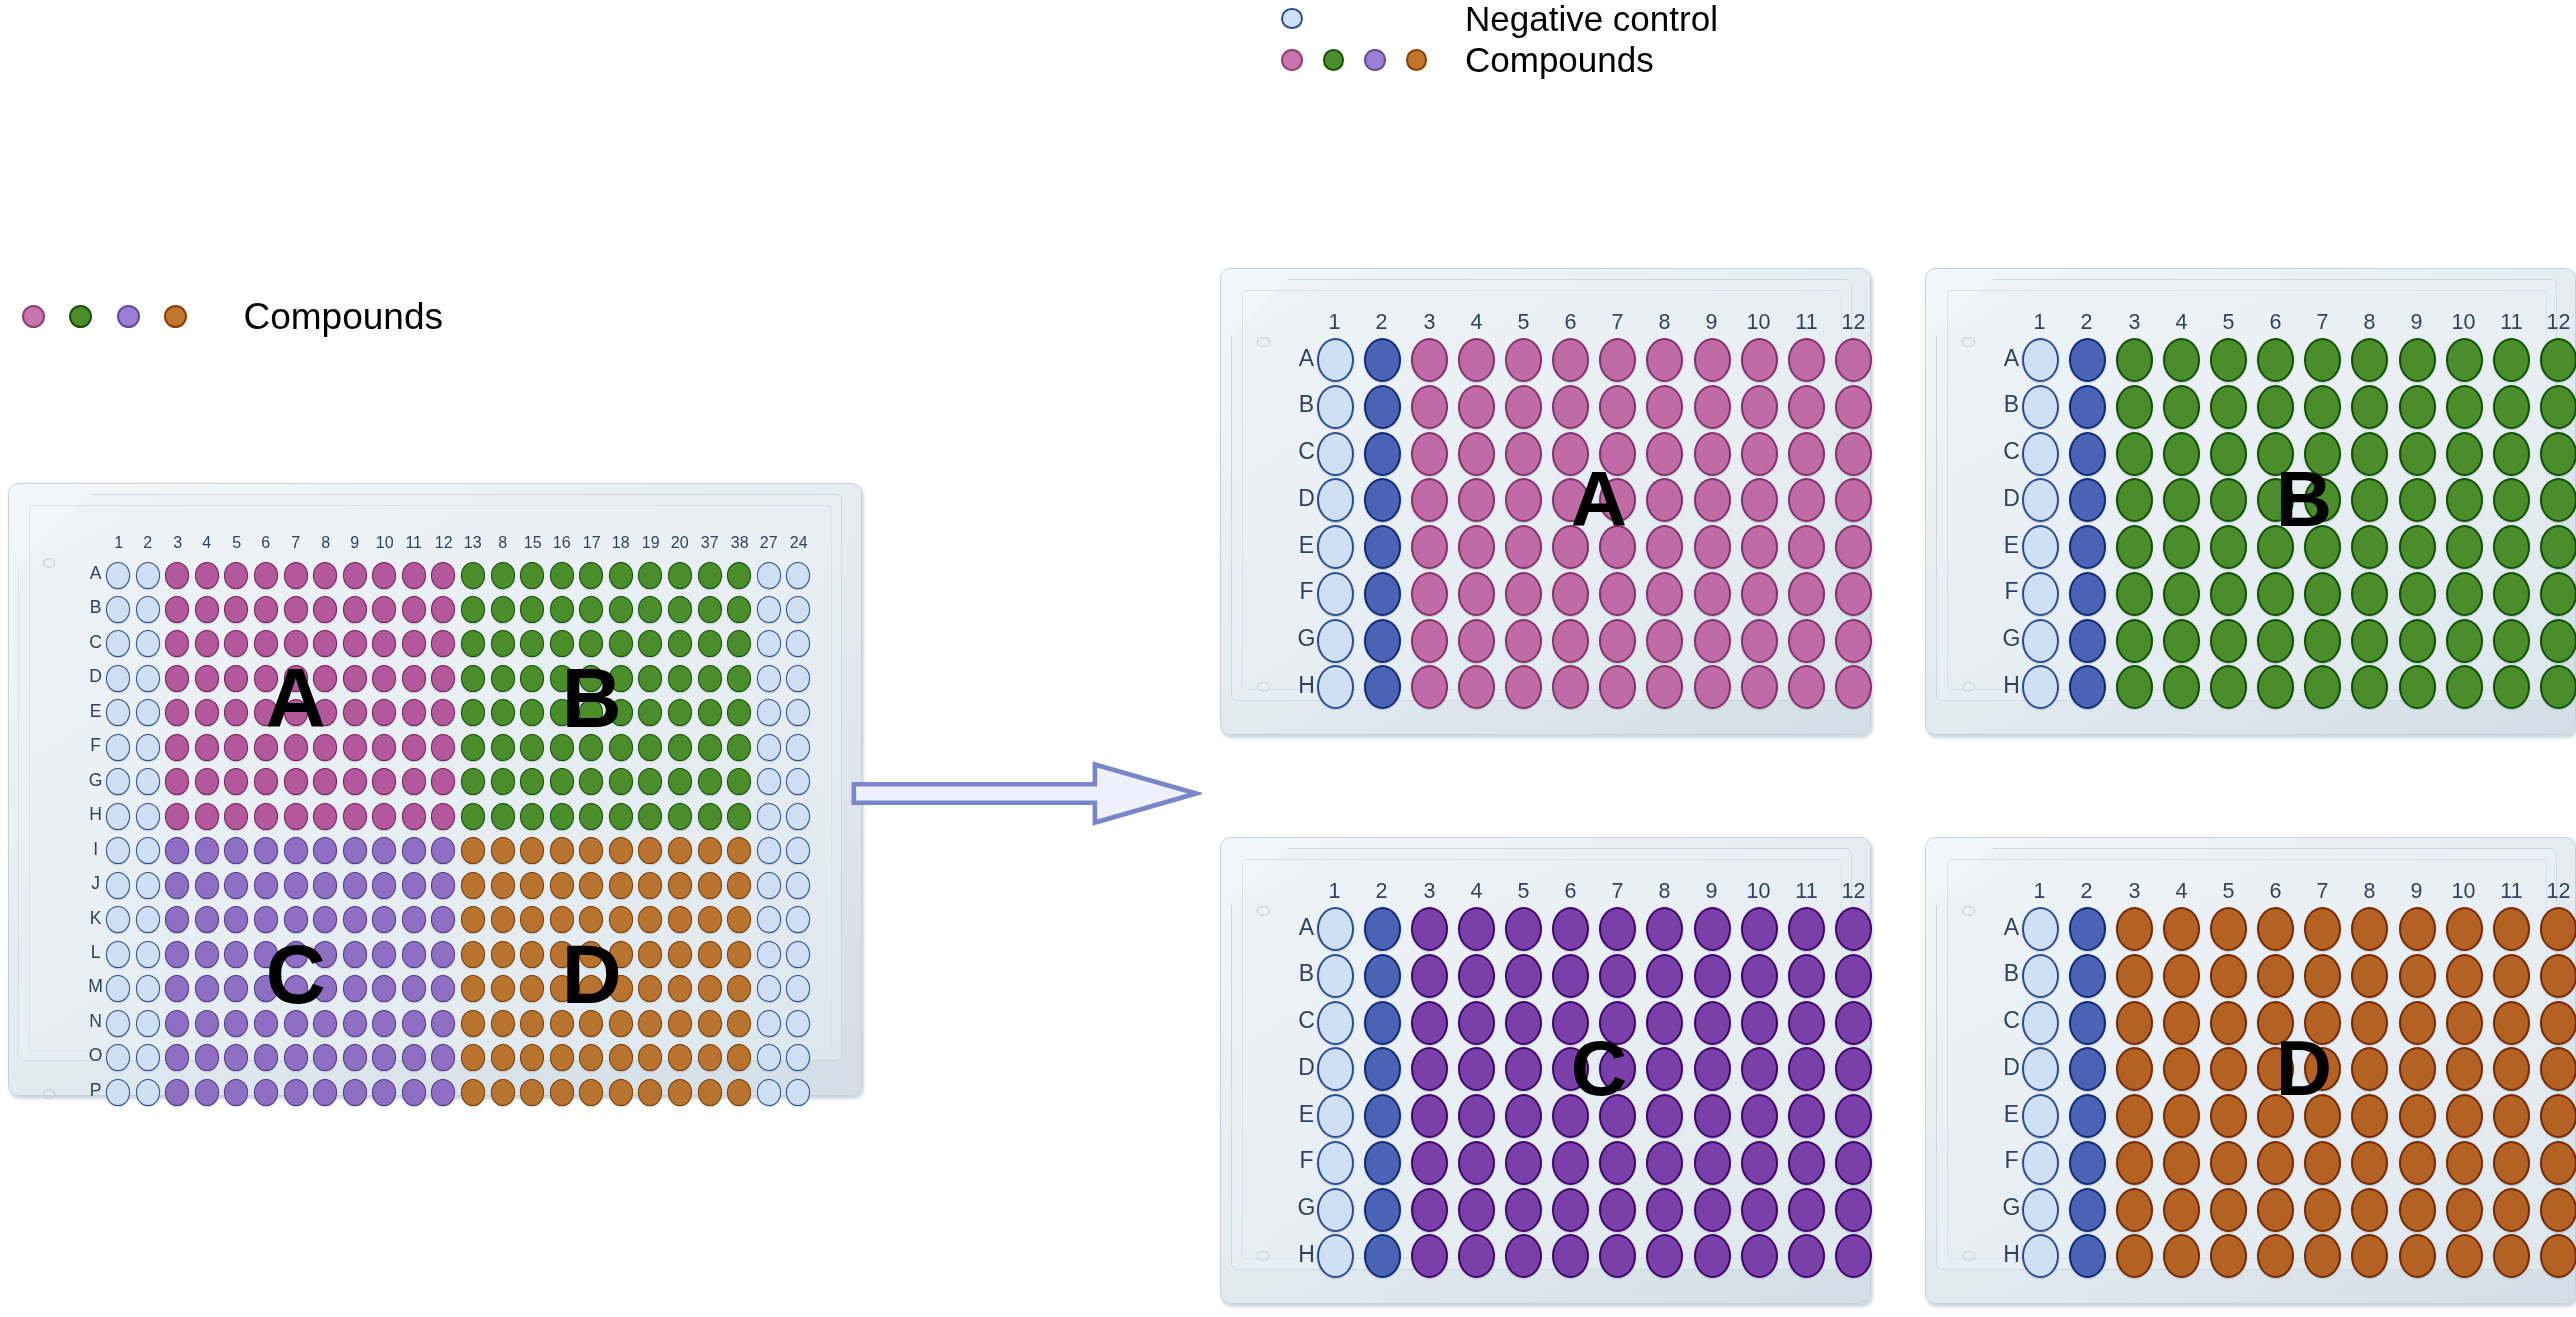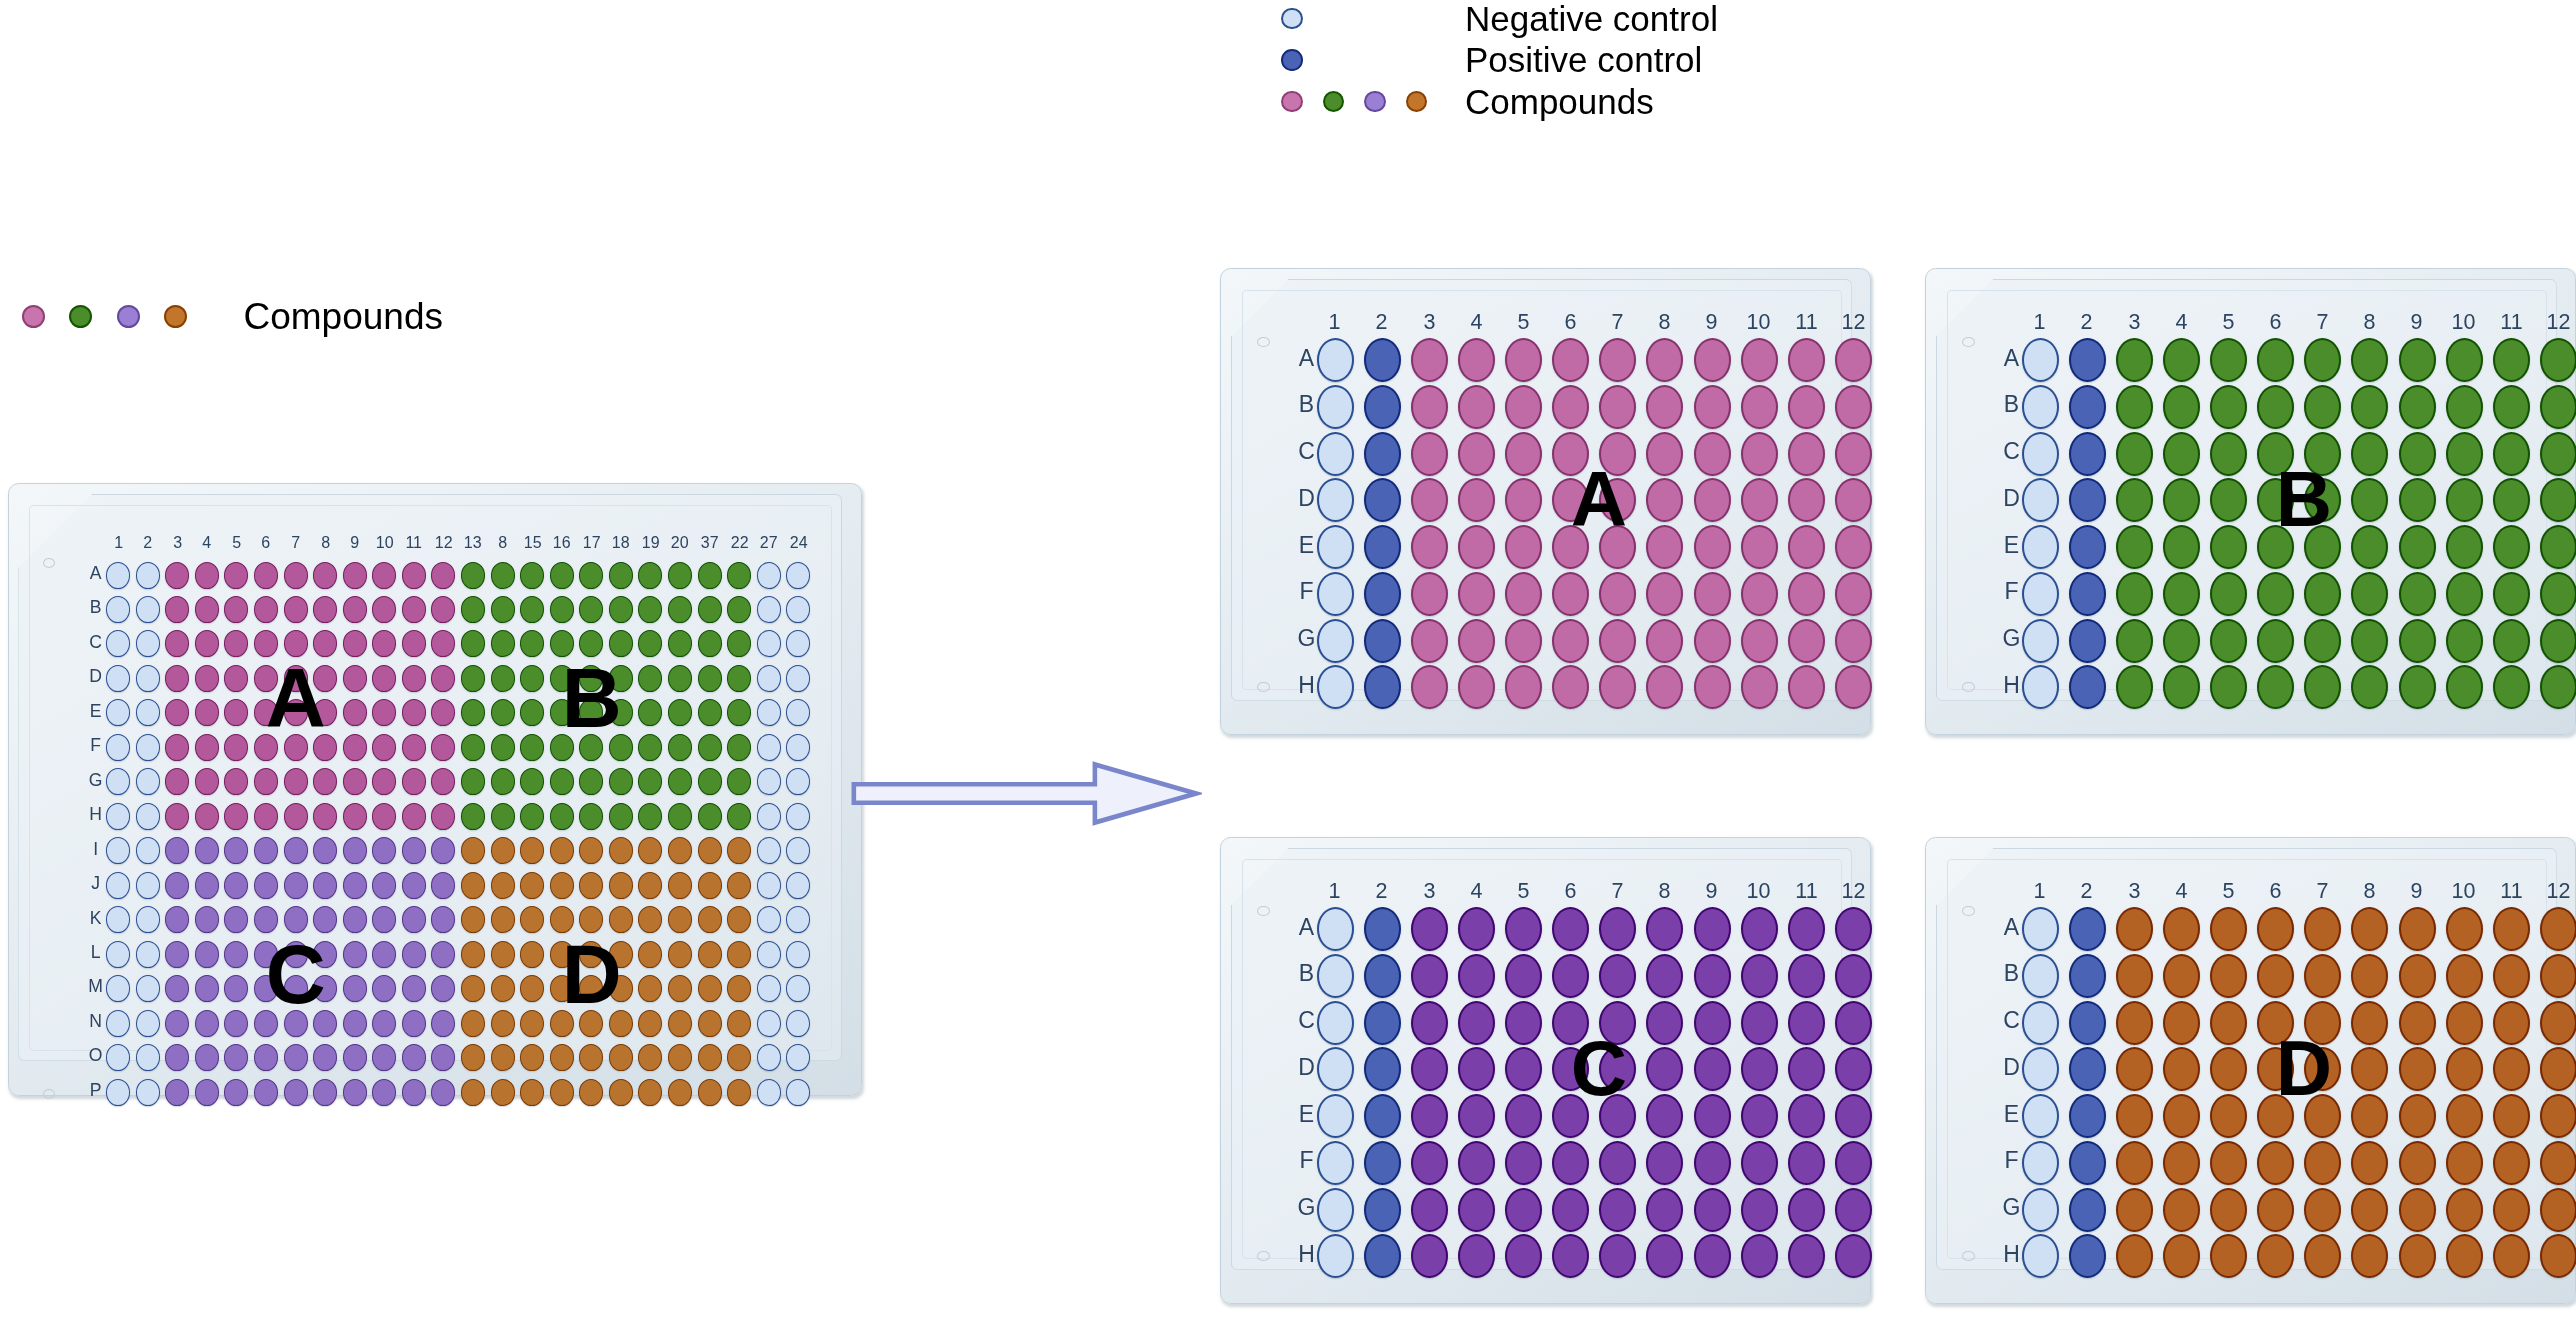--- a/index.html
+++ b/index.html
@@ -78,21 +78,21 @@
     <div class="colhead" style="left: 421px; top: 52px; width: 30px; font-size: 16px;">12</div>
     <div class="colhead" style="left: 450px; top: 52px; width: 30px; font-size: 16px;">13</div>
     <div class="colhead" style="left: 480px; top: 52px; width: 30px; font-size: 16px;">8</div>
     <div class="colhead" style="left: 510px; top: 52px; width: 30px; font-size: 16px;">15</div>
     <div class="colhead" style="left: 539px; top: 52px; width: 30px; font-size: 16px;">16</div>
     <div class="colhead" style="left: 569px; top: 52px; width: 30px; font-size: 16px;">17</div>
     <div class="colhead" style="left: 598px; top: 52px; width: 30px; font-size: 16px;">18</div>
     <div class="colhead" style="left: 628px; top: 52px; width: 30px; font-size: 16px;">19</div>
     <div class="colhead" style="left: 657px; top: 52px; width: 30px; font-size: 16px;">20</div>
     <div class="colhead" style="left: 687px; top: 52px; width: 30px; font-size: 16px;">37</div>
-    <div class="colhead" style="left: 717px; top: 52px; width: 30px; font-size: 16px;">22</div>
+    <div class="colhead" style="left: 717px; top: 52px; width: 30px; font-size: 16px;">38</div>
     <div class="colhead" style="left: 746px; top: 52px; width: 30px; font-size: 16px;">27</div>
     <div class="colhead" style="left: 776px; top: 52px; width: 30px; font-size: 16px;">24</div>
     <div class="rowhead" style="left: 73px; top: 82px; width: 30px; font-size: 17.6px;">A</div>
     <div class="rowhead" style="left: 73px; top: 116px; width: 30px; font-size: 17.6px;">B</div>
     <div class="rowhead" style="left: 73px; top: 151px; width: 30px; font-size: 17.6px;">C</div>
     <div class="rowhead" style="left: 73px; top: 185px; width: 30px; font-size: 17.6px;">D</div>
     <div class="rowhead" style="left: 73px; top: 220px; width: 30px; font-size: 17.6px;">E</div>
     <div class="rowhead" style="left: 73px; top: 254px; width: 30px; font-size: 17.6px;">F</div>
     <div class="rowhead" style="left: 73px; top: 289px; width: 30px; font-size: 17.6px;">G</div>
     <div class="rowhead" style="left: 73px; top: 323px; width: 30px; font-size: 17.6px;">H</div>
@@ -499,26 +499,20 @@
     <polygon points="5,38 320,38 320,12 452,50 320,88 320,62 5,62" fill="#eef1fb" stroke="#7986cb" stroke-width="6" stroke-linejoin="miter"></polygon>
   </svg>
 </div>
 
 <div class="legend" id="legend-right" style="left:1281px;top:0px;">
     <div class="legend-row" style="margin-bottom: 4.6px; height: 37px;">
       <div class="legend-dots" style="width: 184px;">
         <span class="dot" style="width: 21.5px; height: 21.5px; background: rgb(207, 224, 245); border: 2.3px solid rgb(43, 79, 147); margin-right: 20px;"></span>
       </div>
       <span class="legend-label" style="font-size: 35px;">Negative control</span>
-    </div>
-    <div class="legend-row" style="margin-bottom: 4.6px; height: 37px;">
-      <div class="legend-dots" style="width: 184px;">
-        <span class="dot" style="width: 21.5px; height: 21.5px; background: rgb(74, 99, 180); border: 2.3px solid rgb(19, 44, 125); margin-right: 20px;"></span>
-      </div>
-      <span class="legend-label" style="font-size: 35px;">Positive control</span>
     </div>
     <div class="legend-row" style="margin-bottom: 4.6px; height: 37px;">
       <div class="legend-dots" style="width: 184px;">
         <span class="dot" style="width: 21.5px; height: 21.5px; background: rgb(200, 116, 173); border: 2.3px solid rgb(145, 61, 118); margin-right: 20px;"></span>
         <span class="dot" style="width: 21.5px; height: 21.5px; background: rgb(75, 140, 43); border: 2.3px solid rgb(20, 85, 0); margin-right: 20px;"></span>
         <span class="dot" style="width: 21.5px; height: 21.5px; background: rgb(154, 127, 212); border: 2.3px solid rgb(99, 72, 157); margin-right: 20px;"></span>
         <span class="dot" style="width: 21.5px; height: 21.5px; background: rgb(193, 118, 44); border: 2.3px solid rgb(138, 63, 0); margin-right: 20px;"></span>
       </div>
       <span class="legend-label" style="font-size: 35px;">Compounds</span>
     </div>

